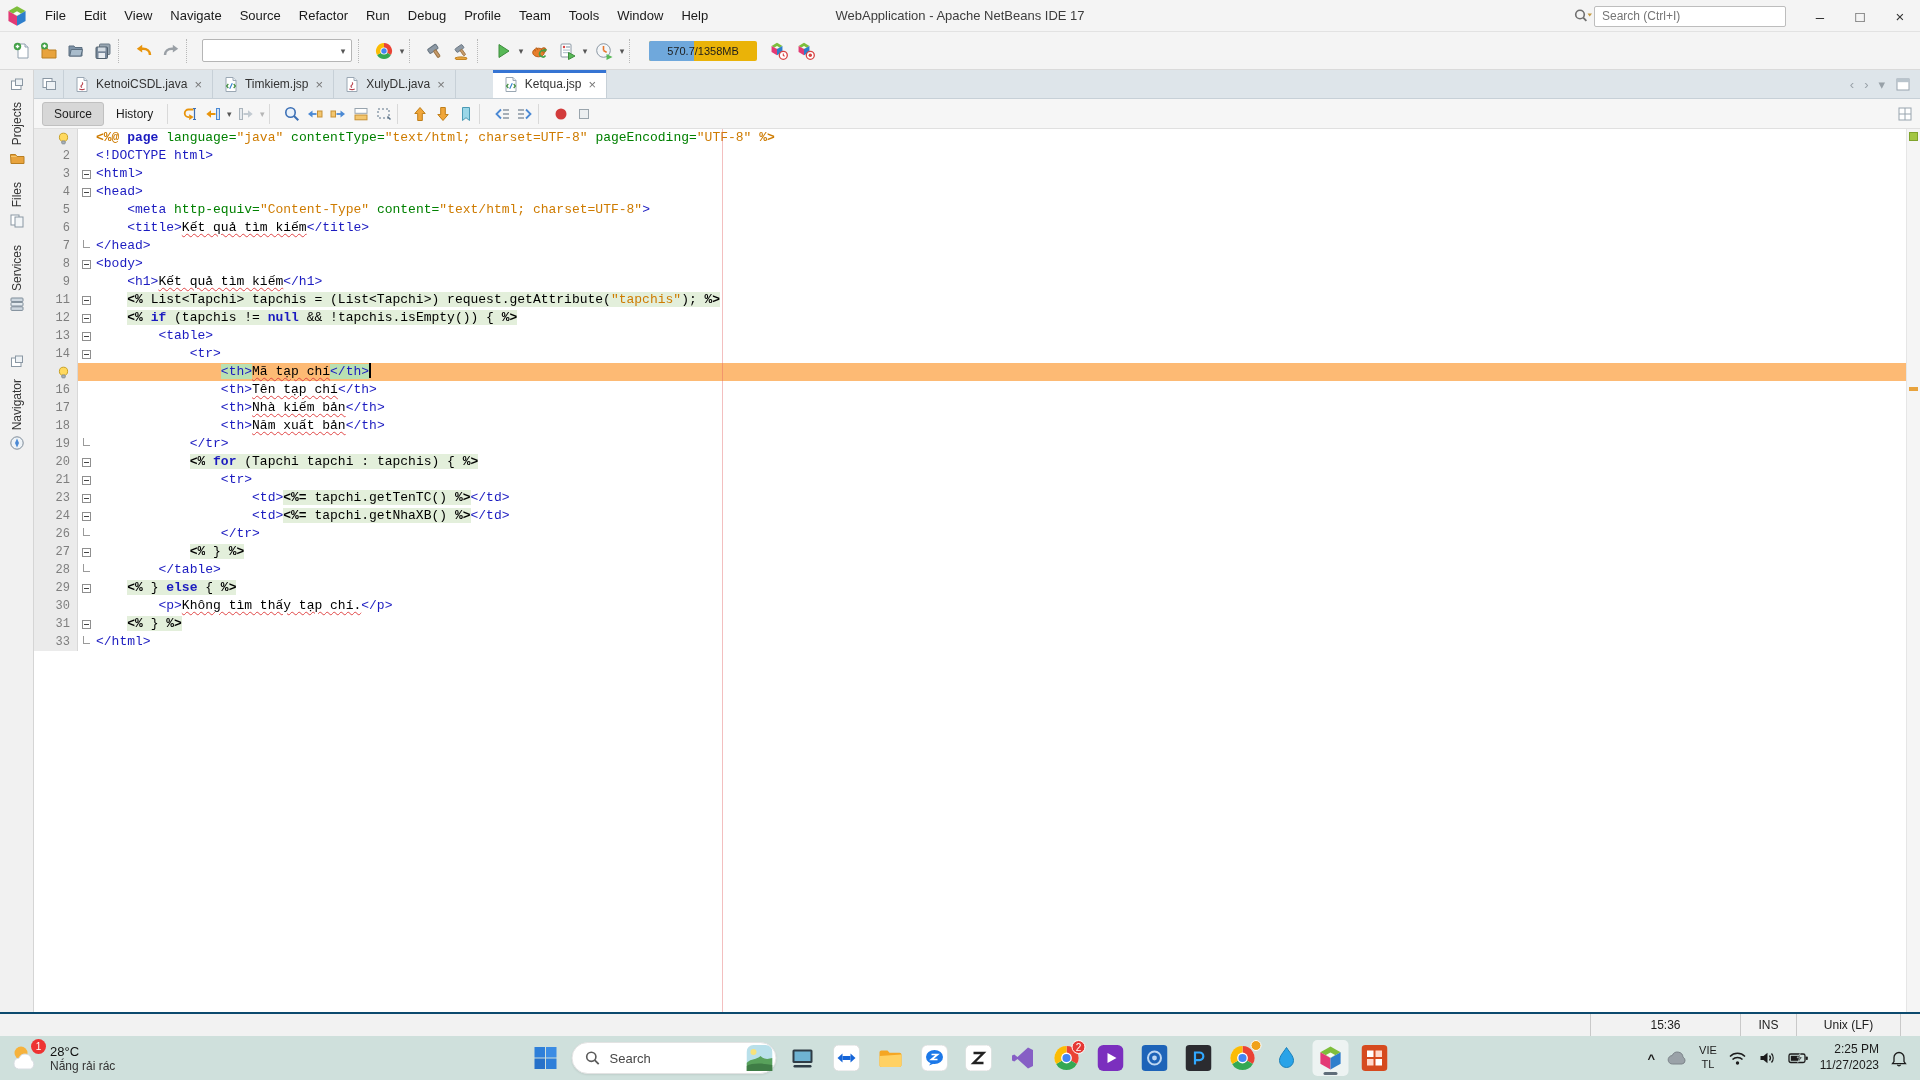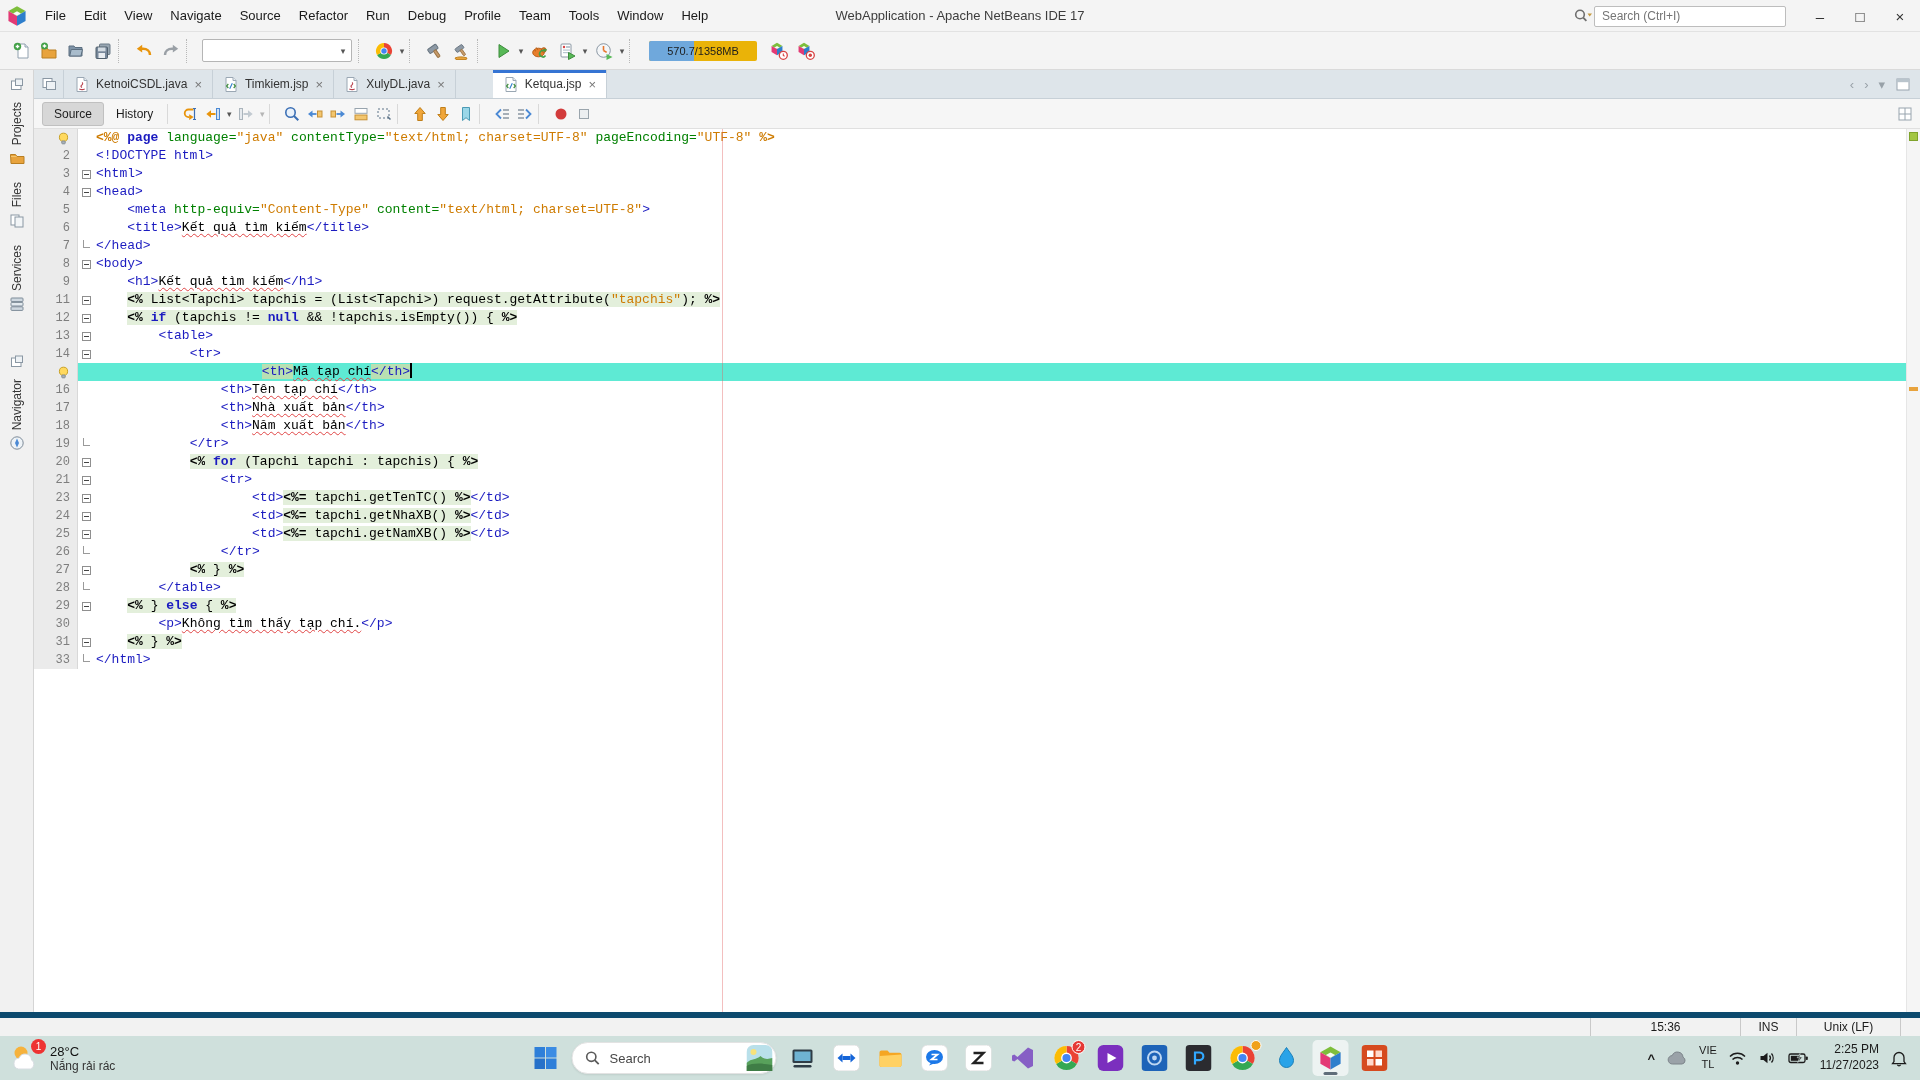--- a/index.html
+++ b/index.html
@@ -56,40 +56,40 @@
   #codewrap { flex:1; background:#fff; position:relative; overflow:hidden; }
   #code { position:absolute; left:0; right:14px; top:0; }
   .margin-line { position:absolute; top:0; bottom:0; left:688px; width:1px; background:rgba(224,96,96,.40); pointer-events:none; z-index:4; }
   #stripe { position:absolute; right:0; top:0; bottom:0; width:14px; background:#f5f5f5; border-left:1px solid #e6e6e6; }
   #stripe .ok { position:absolute; top:3px; left:2px; width:9px; height:9px; background:#A3C644; border:1px solid #7fa32b; }
   #stripe .mark { position:absolute; left:2px; width:9px; height:4px; background:#E8A33D; }
 
   .crow { display:flex; height:18px; font-family:"Liberation Mono","DejaVu Sans Mono",monospace; font-size:13px; line-height:18px; }
   .gut { width:44px; flex:none; background:#ebebeb; border-right:1px solid #d8d8d8; color:#7e7e7e; font-size:12px; display:flex; align-items:center; justify-content:flex-end; padding-right:7px; }
   .cbody { flex:1; display:flex; min-width:0; }
-  .crow.hl .cbody { background:#5eead4;padding-left:41px; }
+  .crow.hl .cbody { background:#fdba74; }
   .fold { width:16px; flex:none; display:flex; align-items:center; justify-content:center; }
   .fbox { width:9px; height:9px; border:1px solid #8f8f8f; background:#fff; position:relative; }
   .fbox::after { content:""; position:absolute; left:1px; right:1px; top:3px; border-top:1px solid #444; }
   .fend { width:7px; height:8px; border-left:1px solid #9a9a9a; border-bottom:1px solid #9a9a9a; margin-top:-4px; }
   .txt { white-space:pre; padding-left:2px; }
   .cp { color:#000; }
   .ct { color:#1b1bc0; }
   .ca { color:#008000; }
   .cv, .cs { color:#ce7b00; }
   .ck { color:#1b1bc0; font-weight:bold; }
   .cd { color:#ce7b00; font-weight:bold; }
   .cx { color:#000; font-weight:bold; }
   .cw { color:#000; text-decoration-line:underline; text-decoration-style:wavy; text-decoration-color:#e04545; text-decoration-thickness:1px; text-underline-offset:2px; }
   .cg { background:#e3efdb; }
   .chl { background:#b9e0b2; }
   .caret { display:inline-block; width:2px; height:15px; background:#000; vertical-align:-3px; }
 
   
-  #statusbar { height:24px; background:#f2f2f2; border-top:6px solid #0c4a6e; display:flex; align-items:center; font-size:12px; color:#1c1c1c; }
+  #statusbar { height:24px; background:#f2f2f2; border-top:2px solid #0c4a6e; display:flex; align-items:center; font-size:12px; color:#1c1c1c; }
   #statusbar .spacer { flex:1; }
   .scell { border-left:1px solid #c9c9c9; height:100%; display:flex; align-items:center; justify-content:center; }
   #st-caret { width:150px; }
   #st-mode { width:56px; }
   #st-eol { width:104px; }
   #st-end { width:20px; border-left:1px solid #c9c9c9; height:100%; }
 
   
   #taskbar { height:44px; background:#cfe0dc; display:flex; align-items:center; position:relative; }
   #weather { display:flex; align-items:center; gap:8px; padding-left:10px; }
@@ -674,21 +674,21 @@
             <span class="gut">16</span>
             <span class="cbody">
               <span class="fold"></span>
               <span class="txt"><span class="cp">                </span><span class="ct">&lt;th&gt;</span><span class="cw">Tên tạp chí</span><span class="ct">&lt;/th&gt;</span></span>
             </span>
           </div>
           <div class="crow">
             <span class="gut">17</span>
             <span class="cbody">
               <span class="fold"></span>
-              <span class="txt"><span class="cp">                </span><span class="ct">&lt;th&gt;</span><span class="cw">Nhà xuất bản</span><span class="ct">&lt;/th&gt;</span></span>
+              <span class="txt"><span class="cp">                </span><span class="ct">&lt;th&gt;</span><span class="cw">Nhà kiếm bản</span><span class="ct">&lt;/th&gt;</span></span>
             </span>
           </div>
           <div class="crow">
             <span class="gut">18</span>
             <span class="cbody">
               <span class="fold"></span>
               <span class="txt"><span class="cp">                </span><span class="ct">&lt;th&gt;</span><span class="cw">Năm xuất bản</span><span class="ct">&lt;/th&gt;</span></span>
             </span>
           </div>
           <div class="crow">
@@ -727,29 +727,20 @@
               <span class="txt"><span class="cp">                    </span><span class="ct">&lt;td&gt;</span><span class="cx cg">&lt;%=</span><span class="cp cg"> tapchi.getTenTC() </span><span class="cx cg">%&gt;</span><span class="ct">&lt;/td&gt;</span></span>
             </span>
           </div>
           <div class="crow">
             <span class="gut">24</span>
             <span class="cbody">
               <span class="fold">
                 <span class="fbox"></span>
               </span>
               <span class="txt"><span class="cp">                    </span><span class="ct">&lt;td&gt;</span><span class="cx cg">&lt;%=</span><span class="cp cg"> tapchi.getNhaXB() </span><span class="cx cg">%&gt;</span><span class="ct">&lt;/td&gt;</span></span>
-            </span>
-          </div>
-          <div class="crow">
-            <span class="gut">25</span>
-            <span class="cbody">
-              <span class="fold">
-                <span class="fbox"></span>
-              </span>
-              <span class="txt"><span class="cp">                    </span><span class="ct">&lt;td&gt;</span><span class="cx cg">&lt;%=</span><span class="cp cg"> tapchi.getNamXB() </span><span class="cx cg">%&gt;</span><span class="ct">&lt;/td&gt;</span></span>
             </span>
           </div>
           <div class="crow">
             <span class="gut">26</span>
             <span class="cbody">
               <span class="fold">
                 <span class="fend"></span>
               </span>
               <span class="txt"><span class="cp">                </span><span class="ct">&lt;/tr&gt;</span></span>
             </span>

